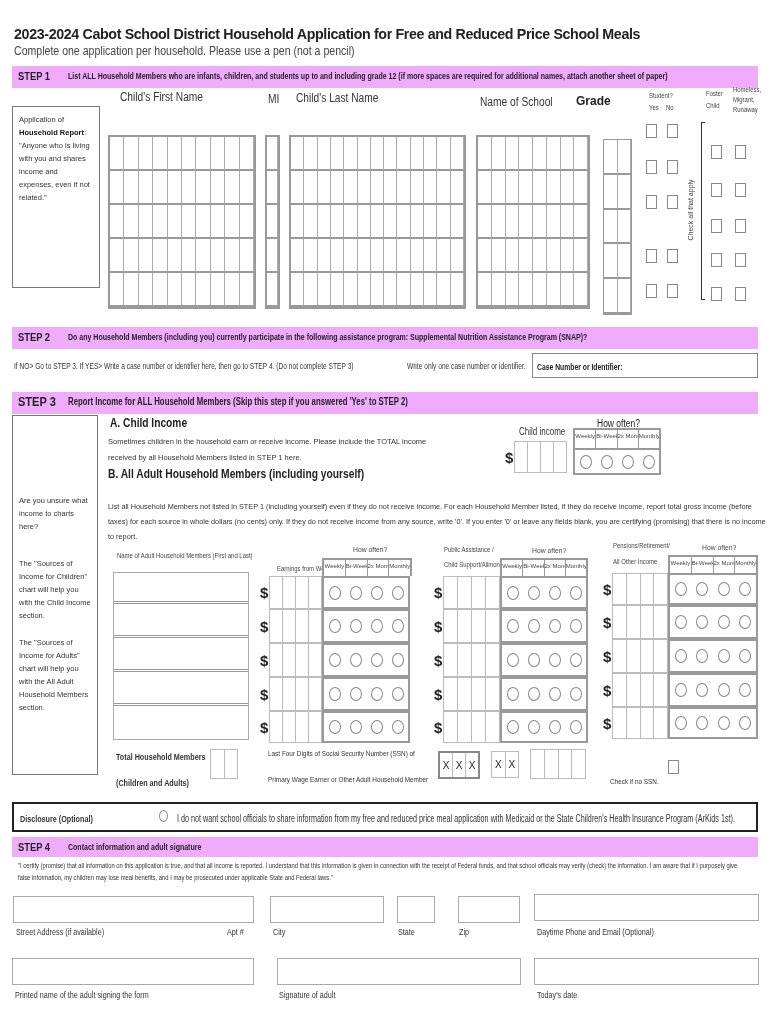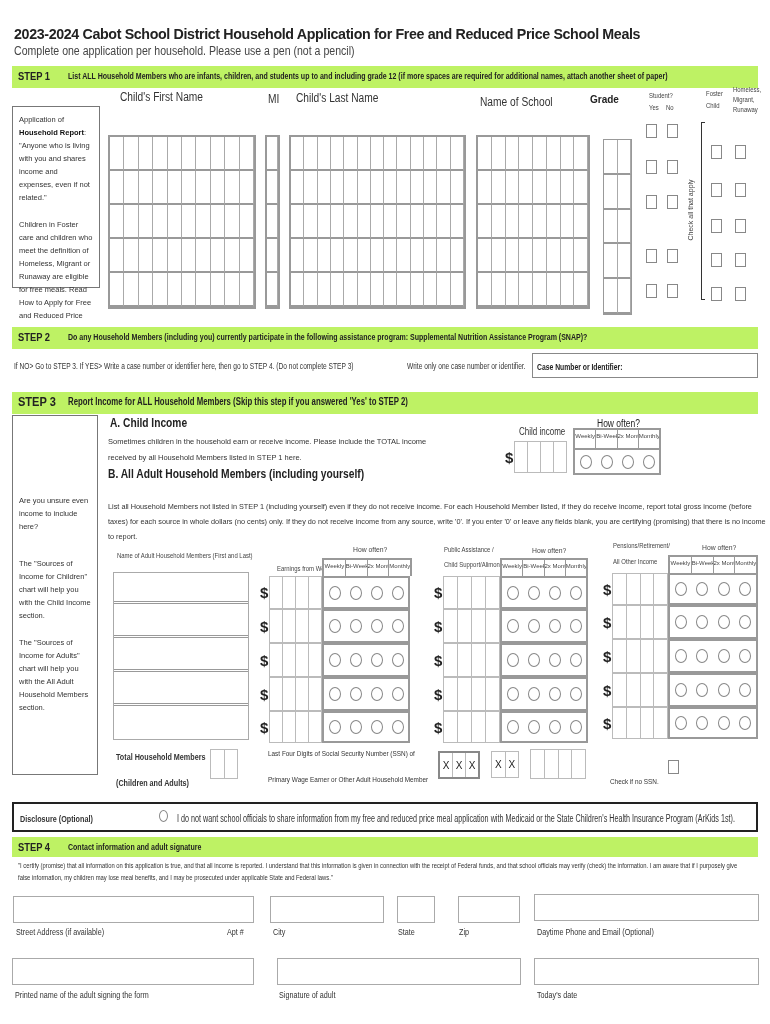--- a/index.html
+++ b/index.html
@@ -1,21 +1,21 @@
 <!DOCTYPE html>
 <html><head>
 <meta charset="utf-8">
 <style>
   * { box-sizing: border-box; margin: 0; padding: 0; }
   body { width: 770px; height: 1024px; background: #fff; position: relative; overflow: hidden;
          font-family: "Liberation Sans", sans-serif; color: #222; }
   .abs { position: absolute; }
   .title { left: 14px; top: 25px; font-size: 15.5px; font-weight: bold; letter-spacing: -0.4px; transform: scaleX(0.92); transform-origin: left; white-space: nowrap; }
   .subtitle { left: 14px; top: 44px; font-size: 12px; color: #444; transform: scaleX(0.88); transform-origin: left; white-space: nowrap; }
-  .stepbar { left: 12px; width: 746px; height: 22px; background: #bef264; }
+  .stepbar { left: 12px; width: 746px; height: 22px; background: #f0abfc; }
   .steplabel { position: absolute; left: 6px; top: 4px; font-size: 11px; font-weight: bold; transform: scaleX(0.85); transform-origin: left; white-space: nowrap; }
   .stepdesc { position: absolute; left: 56px; top: 5px; font-size: 9px; font-weight: bold; transform: scaleX(0.78); transform-origin: left; white-space: nowrap; }
   .hdr { font-size: 12px; color: #333; transform: scaleX(0.85); transform-origin: left; white-space: nowrap; }
   .tiny { font-size: 7px; color: #444; white-space: nowrap; transform: scaleX(0.85); transform-origin: left; }
   .sidebox { border: 1px solid #777; background: #fff; font-size: 7.5px; line-height: 13px; color: #333; padding: 6px 6px; }
   .sidebox b { color: #111; }
   .grid { border: 2px solid #999; display: grid; background: #fff; }
   .grid > div { border-right: 1.5px solid #aaa; border-bottom: 2px solid #999; }
   .cb { width: 11px; height: 14px; border: 1.5px solid #888; background: #fff; }
   .circle { width: 12px; height: 14px; border: 1px solid #888; border-radius: 50%; display: inline-block; }
@@ -38,30 +38,29 @@
 
 <div class="abs stepbar" style="top:66px;">
   <span class="steplabel">STEP 1</span>
   <span class="stepdesc">List ALL Household Members who are infants, children, and students up to and including grade 12 (if more spaces are required for additional names, attach another sheet of paper)</span>
 </div>
 
 <div class="abs hdr" style="left:120px;top:90px;">Child's First Name</div>
 <div class="abs hdr" style="left:268px;top:92px;">MI</div>
 <div class="abs hdr" style="left:296px;top:91px;">Child's Last Name</div>
 <div class="abs hdr" style="left:480px;top:95px;">Name of School</div>
-<div class="abs" style="left:590px;top:94px;font-size:10px;font-weight:bold;">Grade</div>
+<div class="abs" style="left:576px;top:94px;font-size:12px;font-weight:bold;">Grade</div>
 <div class="abs tiny" style="left:649px;top:92px;">Student?</div>
 <div class="abs tiny" style="left:649px;top:104px;">Yes</div>
 <div class="abs tiny" style="left:666px;top:104px;">No</div>
 <div class="abs tiny" style="left:706px;top:88px;width:20px;white-space:normal;line-height:12px;">Foster Child</div>
 <div class="abs tiny" style="left:733px;top:85px;width:30px;white-space:normal;line-height:10px;">Homeless, Migrant, Runaway</div>
 
 <div class="abs sidebox" style="left:12px;top:106px;width:88px;height:182px;">
   <div style="margin-bottom:14px;"><span>Application of </span><b>Household Report</b><span>: "Anyone who is living with you and shares income and expenses, even if not related."</span></div>
-  <div>Children in Foster care and children who meet the definition of Homeless, Migrant or Runaway are eligible for free meals. Read How to Apply for Free and Reduced Price</div>
 </div>
 
 <div class="abs grid" style="left:108px;top:135px;width:148px;height:174px;grid-template-columns:repeat(10,1fr);grid-template-rows:repeat(5,1fr);">
   <div></div>
     <div></div>
     <div></div>
     <div></div>
     <div></div>
     <div></div>
     <div></div>
@@ -274,21 +273,21 @@
 <div class="abs field" style="left:532px;top:353px;width:226px;height:25px;border-color:#888;">
   <span class="flabel" style="position:absolute;left:4px;top:8px;font-weight:bold;font-size:8.5px;color:#222;">Case Number or Identifier:</span>
 </div>
 
 <div class="abs stepbar" style="top:392px;text-align:right;">
   <span class="steplabel" style="font-size:13px;top:2px;">STEP 3</span>
   <span class="stepdesc" style="font-size:10px;top:4px;">Report Income for ALL Household Members (Skip this step if you answered 'Yes' to STEP 2)</span>
 </div>
 
 <div class="abs sidebox" style="left:12px;top:415px;width:86px;height:360px;padding-top:78px;">
-  <div style="margin-bottom:24px;">Are you unsure even income to include here?</div>
+  <div style="margin-bottom:24px;">Are you unsure what income to charts here?</div>
   <div style="margin-bottom:14px;">The "Sources of Income for Children" chart will help you with the Child Income section.</div>
   <div>The "Sources of Income for Adults" chart will help you with the All Adult Household Members section.</div>
 </div>
 
 <div class="abs" style="left:110px;top:416px;font-size:12px;font-weight:bold;transform:scaleX(0.85);transform-origin:left;">A. Child Income</div>
 <div class="abs" style="left:108px;top:434px;width:320px;font-size:7.5px;line-height:16px;color:#333;">Sometimes children in the household earn or receive income. Please include the TOTAL income received by all Household Members listed in STEP 1 here.</div>
 <div class="abs flabel" style="left:519px;top:426px;font-size:10px;">Child income</div>
 <div class="abs dollar" style="left:505px;top:449px;">$</div>
 <div class="abs amt" style="left:514px;top:441px;width:53px;height:32px;">
     <div></div>

